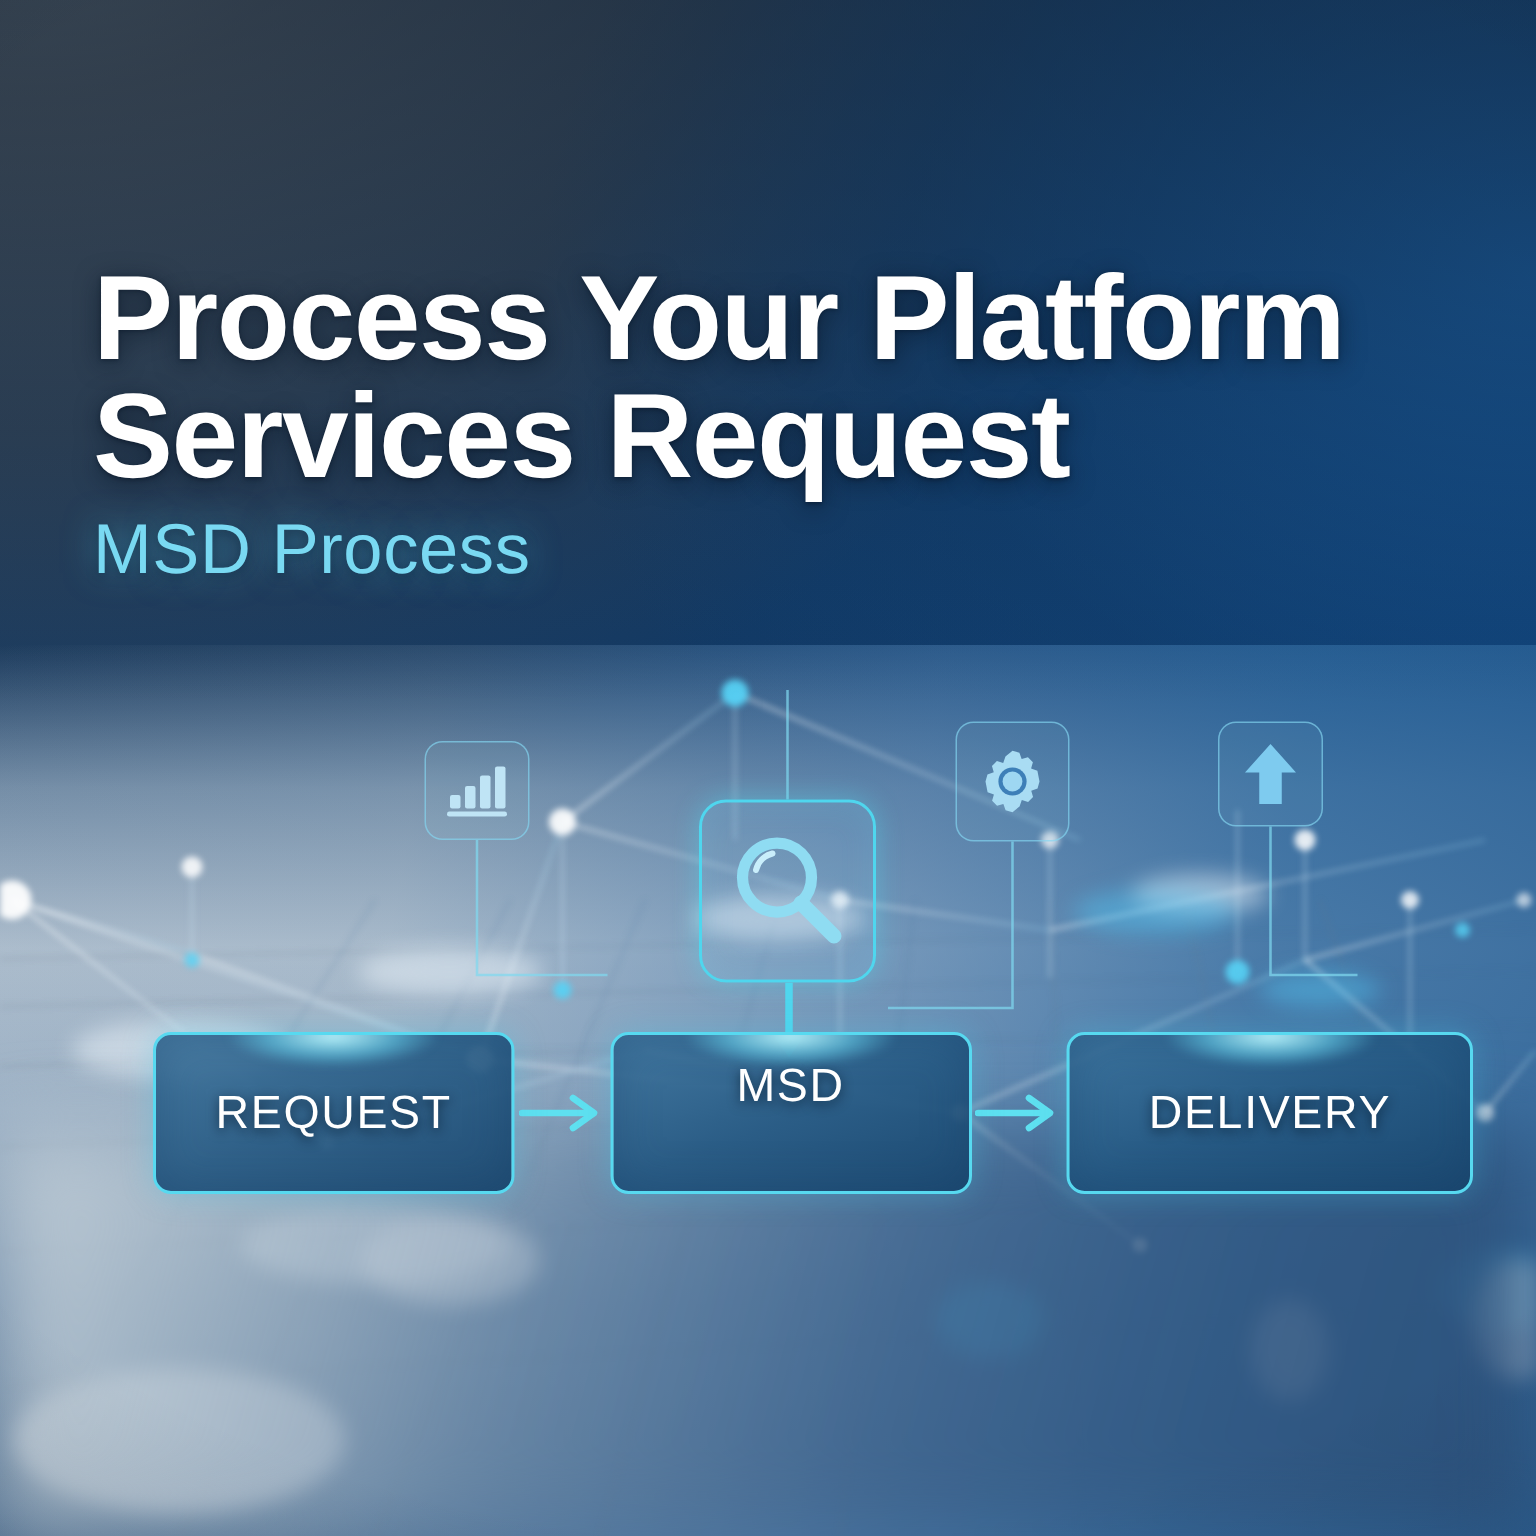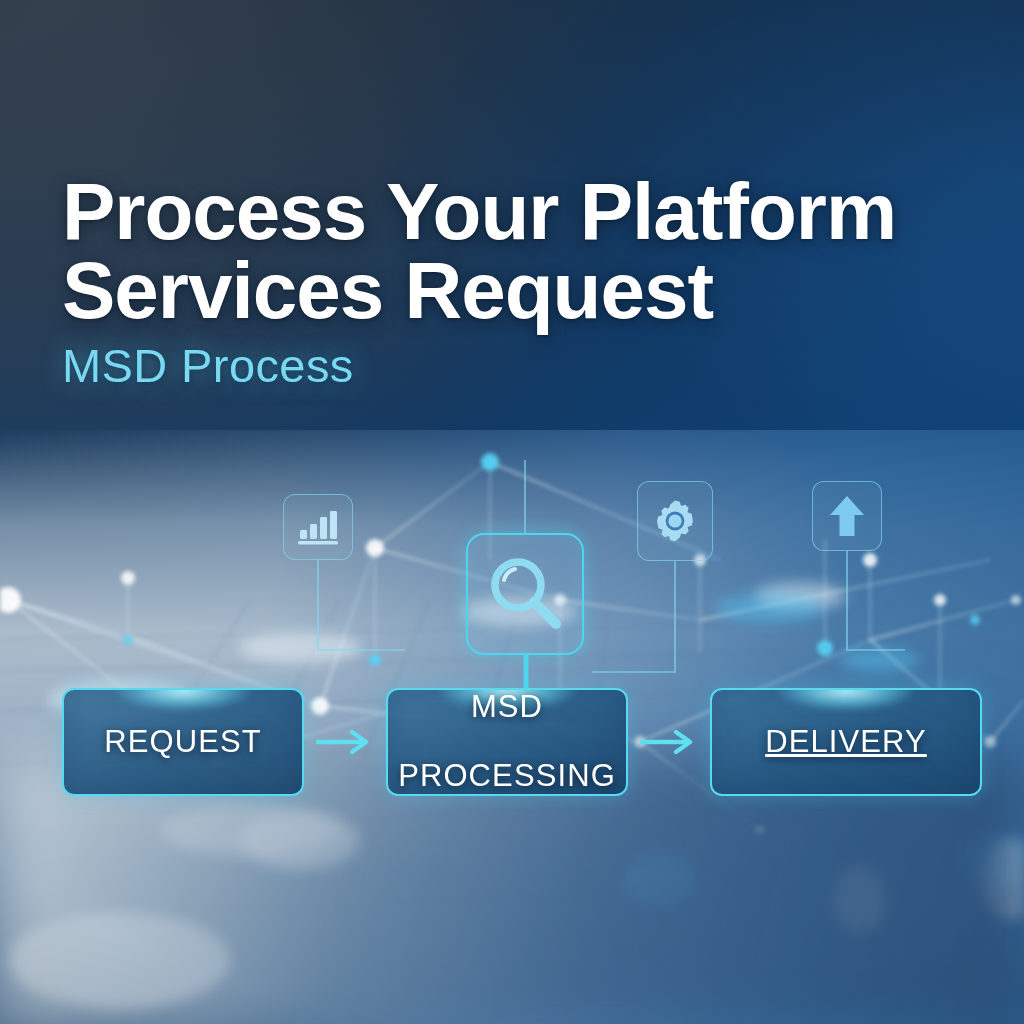--- a/index.html
+++ b/index.html
@@ -94,23 +94,23 @@
     background:linear-gradient(160deg, rgba(57,114,156,.88) 0%, rgba(36,88,130,.9) 52%, rgba(26,72,112,.92) 100%);
     box-shadow:0 0 20px rgba(70,200,232,.34), inset 0 0 30px rgba(20,60,100,.35);
     overflow:hidden;
   }
   .node::after{
     content:""; position:absolute; left:50%; top:-26px; width:190px; height:54px;
     transform:translateX(-50%);
     background:radial-gradient(closest-side, rgba(190,248,255,.95), rgba(110,225,250,.5) 45%, rgba(90,215,245,0) 75%);
     filter:blur(3px); pointer-events:none;
   }
-  .n1{ width:242px; }
+  .n1{ width:242px;margin-left:40px; }
   .n2{ width:242px; }
-  .n3{ width:272px;text-decoration:underline; }
+  .n3{ width:272px; }
   .node span{ position:relative; z-index:2; display:block; }
 
   .arrow{
     width:64px; display:flex; align-items:center; justify-content:center;
     color:#5ee0f0; font-size:44px; line-height:1;
     text-shadow:0 0 14px rgba(80,214,238,.6);
     user-select:none;
   }
   .arrow svg{ display:block; }
 
@@ -303,21 +303,20 @@
     <div class="arrow">
       <svg width="58" height="26" viewBox="0 0 58 26">
         <line x1="2" y1="13" x2="45" y2="13" stroke="#5ee0f0" stroke-width="4.4" stroke-linecap="round"></line>
         <polyline points="36,3 50,13 36,23" fill="none" stroke="#5ee0f0" stroke-width="4.4" stroke-linecap="round" stroke-linejoin="round"></polyline>
       </svg>
     </div>
 
     <div class="node n2">
       <span>
         <span>MSD</span><br>
-        <span>PROCESSING</span>
       </span>
     </div>
 
     <div class="arrow">
       <svg width="58" height="26" viewBox="0 0 58 26">
         <line x1="2" y1="13" x2="45" y2="13" stroke="#5ee0f0" stroke-width="4.4" stroke-linecap="round"></line>
         <polyline points="36,3 50,13 36,23" fill="none" stroke="#5ee0f0" stroke-width="4.4" stroke-linecap="round" stroke-linejoin="round"></polyline>
       </svg>
     </div>
 

